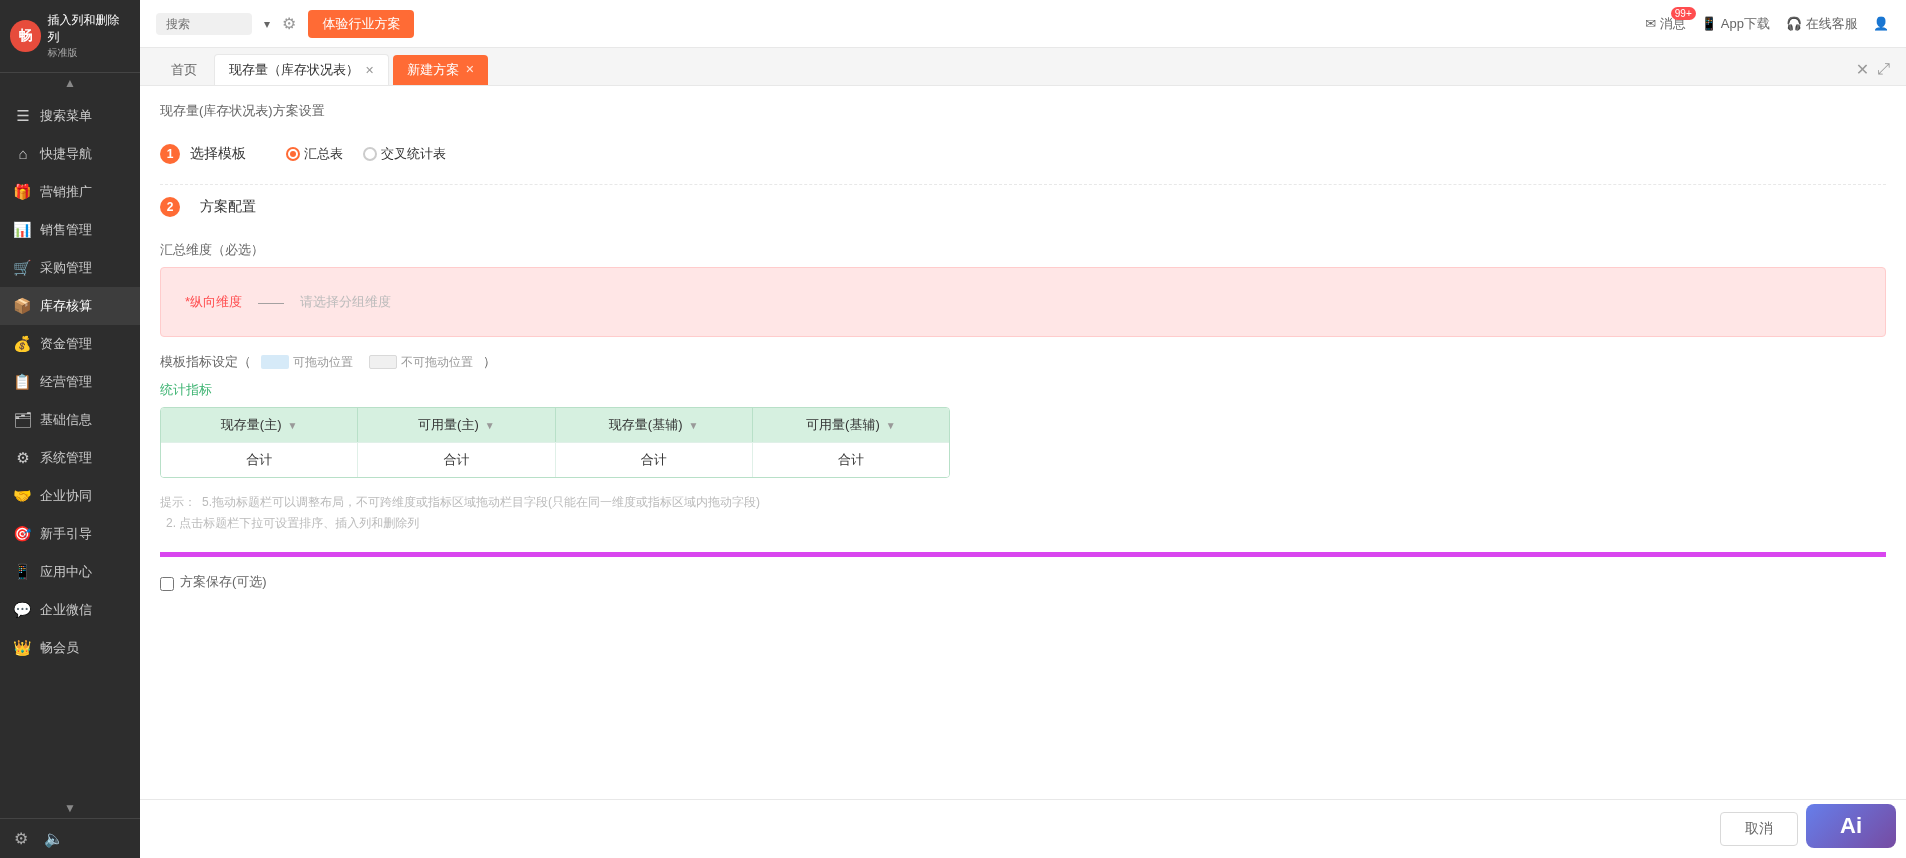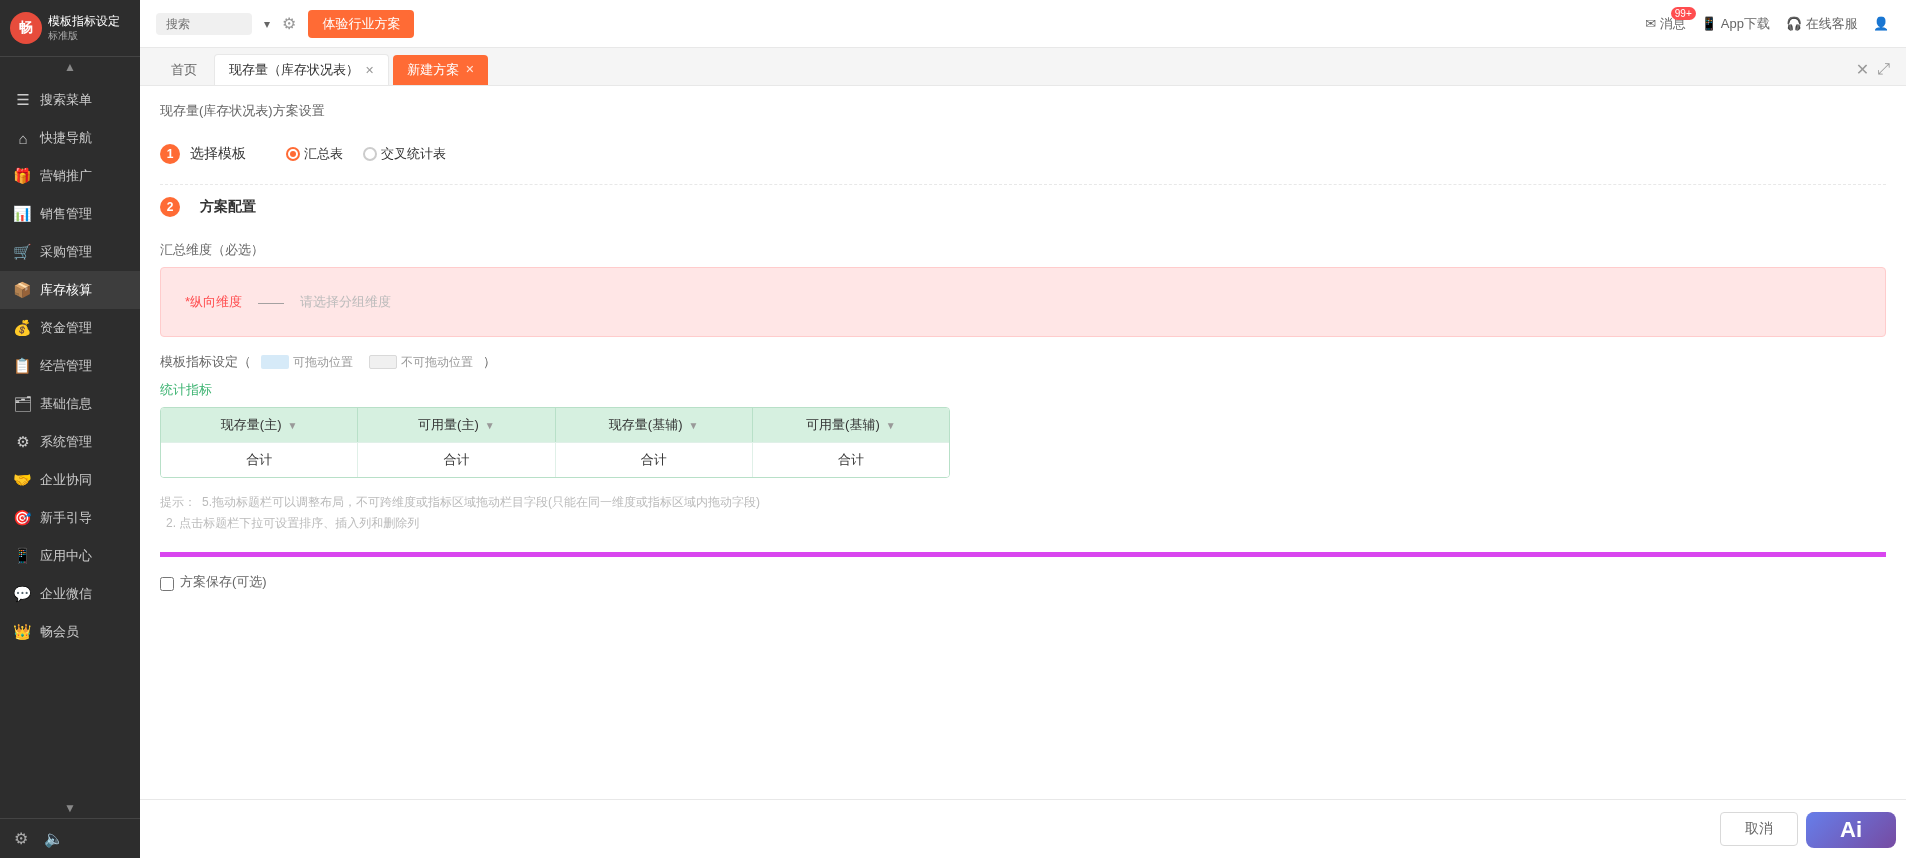--- a/index.html
+++ b/index.html
@@ -146,21 +146,21 @@
     .radio-circle.selected { border-color: #ff6b35; }
     .radio-circle.selected::after {
       content: ''; width: 6px; height: 6px; border-radius: 50%; background: #ff6b35;
     }
     .radio-label { font-size: 13px; color: #333; }
 
     
     .section-divider { border: none; border-top: 1px dashed #e8e8e8; margin: 12px 0; }
 
     
-    .section2-title { font-size: 14px; color: #333; font-weight: 700; margin-left: 10px; }
+    .section2-title { font-size: 14px; color: #333; font-weight: 400; margin-left: 10px; }
     .sub-label { font-size: 13px; color: #666; margin: 24px 0 8px; }
 
     
     .dimension-area {
       background: #ffe6e6;
       border: 1px solid #ffcccc;
       border-radius: 4px;
       padding: 8px 24px;
       margin-bottom: 16px;
       min-height: 70px;
@@ -241,34 +241,34 @@
       height: 20px; display: flex; align-items: center; justify-content: center;
       color: #888; cursor: pointer; font-size: 12px;
     }
 
     
     .ai-badge {
       position: fixed;
       bottom: 10px; right: 10px;
       background: linear-gradient(135deg, #667eea, #764ba2);
       color: #fff; font-size: 22px; font-weight: bold;
-      width: 90px; height: 36px;
+      width: 90px; height: 44px;
       border-radius: 8px;
       display: flex; align-items: center; justify-content: center;
       cursor: pointer;
     }
   </style>
 </head>
 <body>
 
 <div class="sidebar">
   <div class="sidebar-logo">
     <div class="sidebar-logo-icon">畅</div>
     <div>
-      <div class="sidebar-logo-text">模板指标设定</div>
+      <div class="sidebar-logo-text">插入列和删除列</div>
       <div class="sidebar-logo-sub">标准版</div>
     </div>
   </div>
   <div class="sidebar-scroll-up">▲</div>
   <div class="sidebar-nav">
     <div class="sidebar-item">
       <span class="sidebar-item-icon">☰</span>
       <span>搜索菜单</span>
     </div>
     <div class="sidebar-item">

